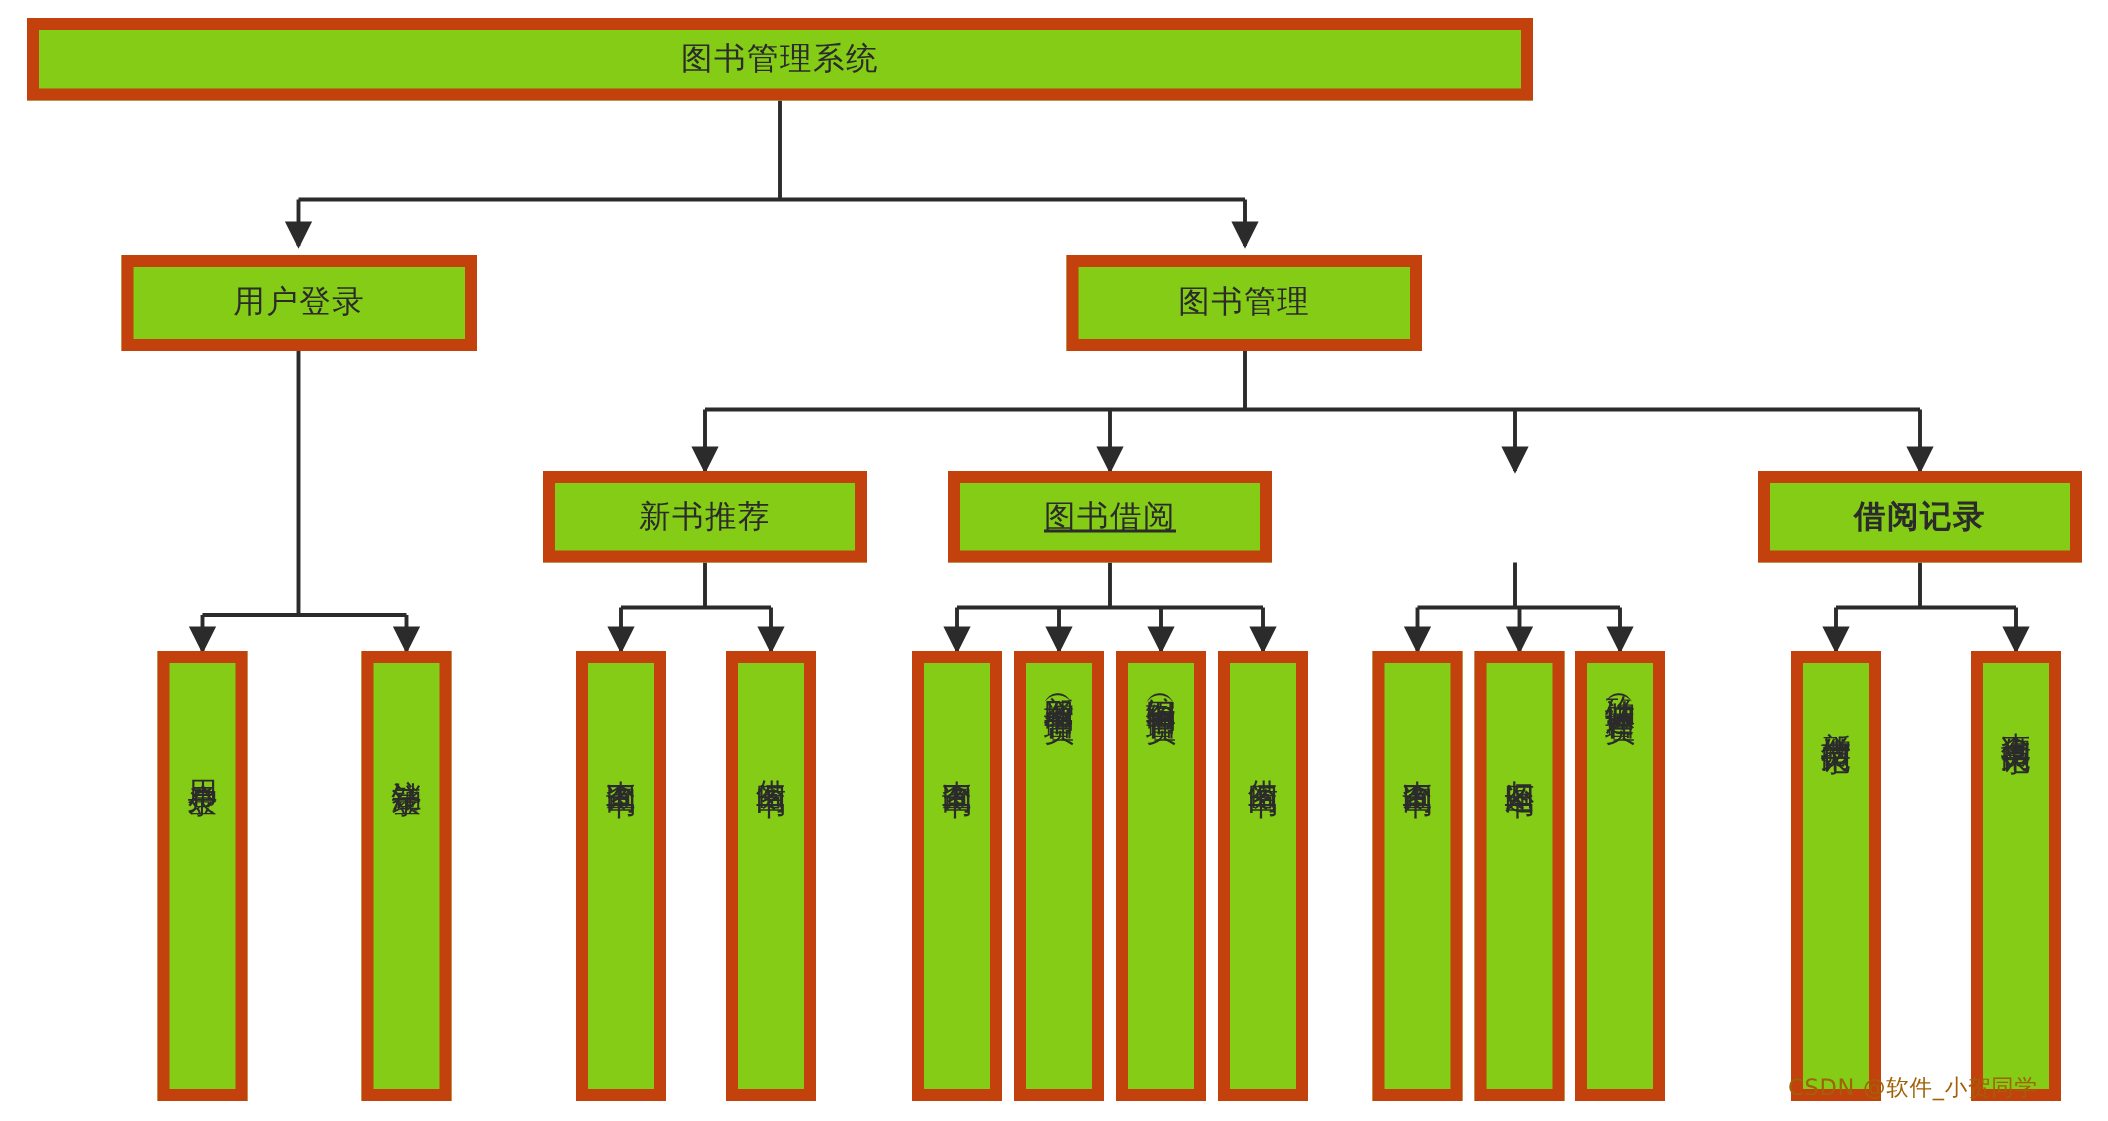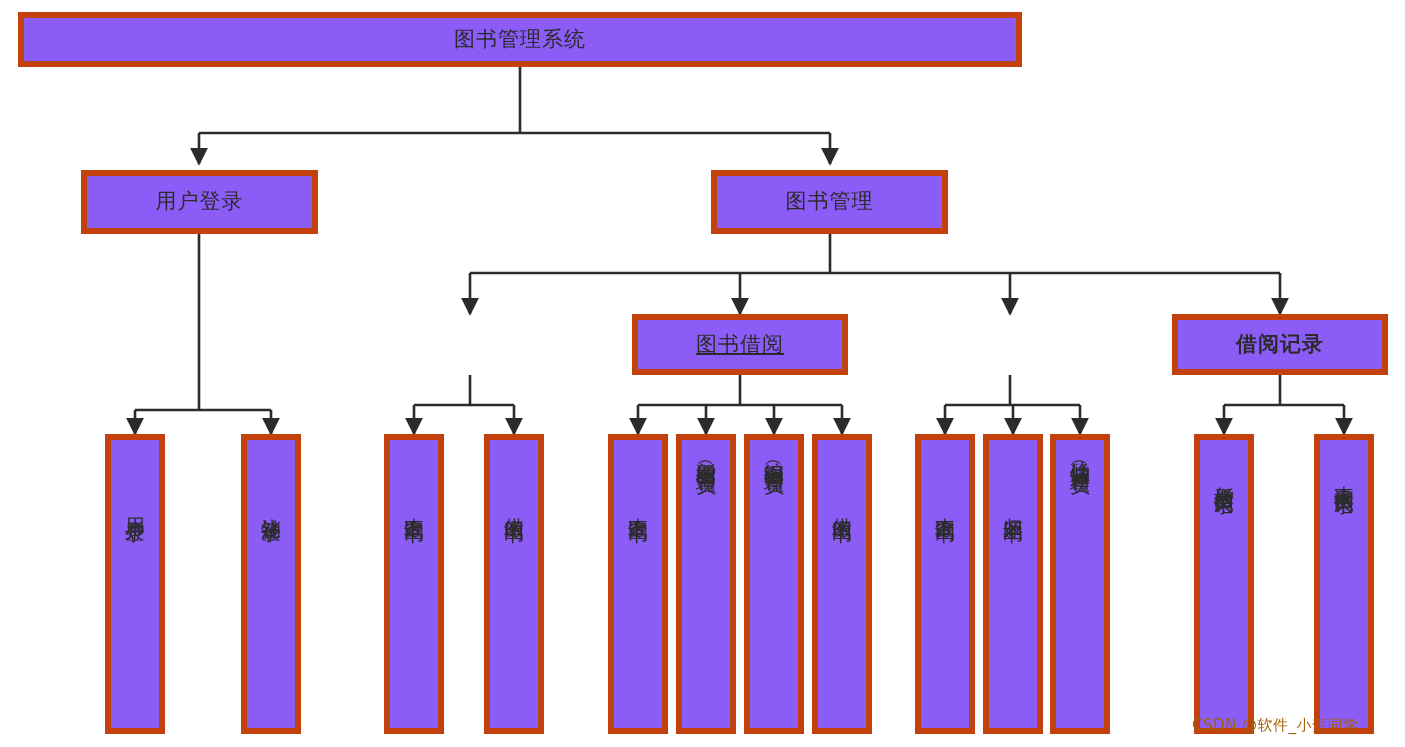--- a/index.html
+++ b/index.html
@@ -22,22 +22,22 @@
     position: absolute;
     left: 0;
     top: 0;
     width: 1405px;
     height: 747px;
     pointer-events: none;
   }
   .node {
     position: absolute;
     box-sizing: border-box;
-    border: 6px solid #c2410c;
-    background: #8b5cf6;
+    border: 8px solid #c2410c;
+    background: #84cc16;
     display: flex;
     align-items: center;
     justify-content: center;
     color: #2b2b2b;
   }
   .node.horiz .node-label {
     font-size: 21px;
     line-height: 1.1;
     letter-spacing: 1px;
     white-space: nowrap;
@@ -129,20 +129,23 @@
     <span class="node-label">图书管理系统</span>
   </div>
 
   <div class="node horiz" style="left:81px; top:170px; width:237px; height:64px;">
     <span class="node-label">用户登录</span>
   </div>
   <div class="node horiz" style="left:711px; top:170px; width:237px; height:64px;text-align:center;">
     <span class="node-label">图书管理</span>
   </div>
 
+  <div class="node horiz" style="left:362px; top:314px; width:216px; height:61px;">
+    <span class="node-label">新书推荐</span>
+  </div>
   <div class="node horiz" style="left:632px; top:314px; width:216px; height:61px;text-decoration:underline;">
     <span class="node-label">图书借阅</span>
   </div>
   <div class="node horiz" style="left:1172px; top:314px; width:216px; height:61px;font-weight:bold;">
     <span class="node-label">借阅记录</span>
   </div>
 
   <div class="node vert tall-pad" style="left:105px; top:434px; width:60px; height:300px;">
     <span class="node-label">用户登录</span>
   </div>

